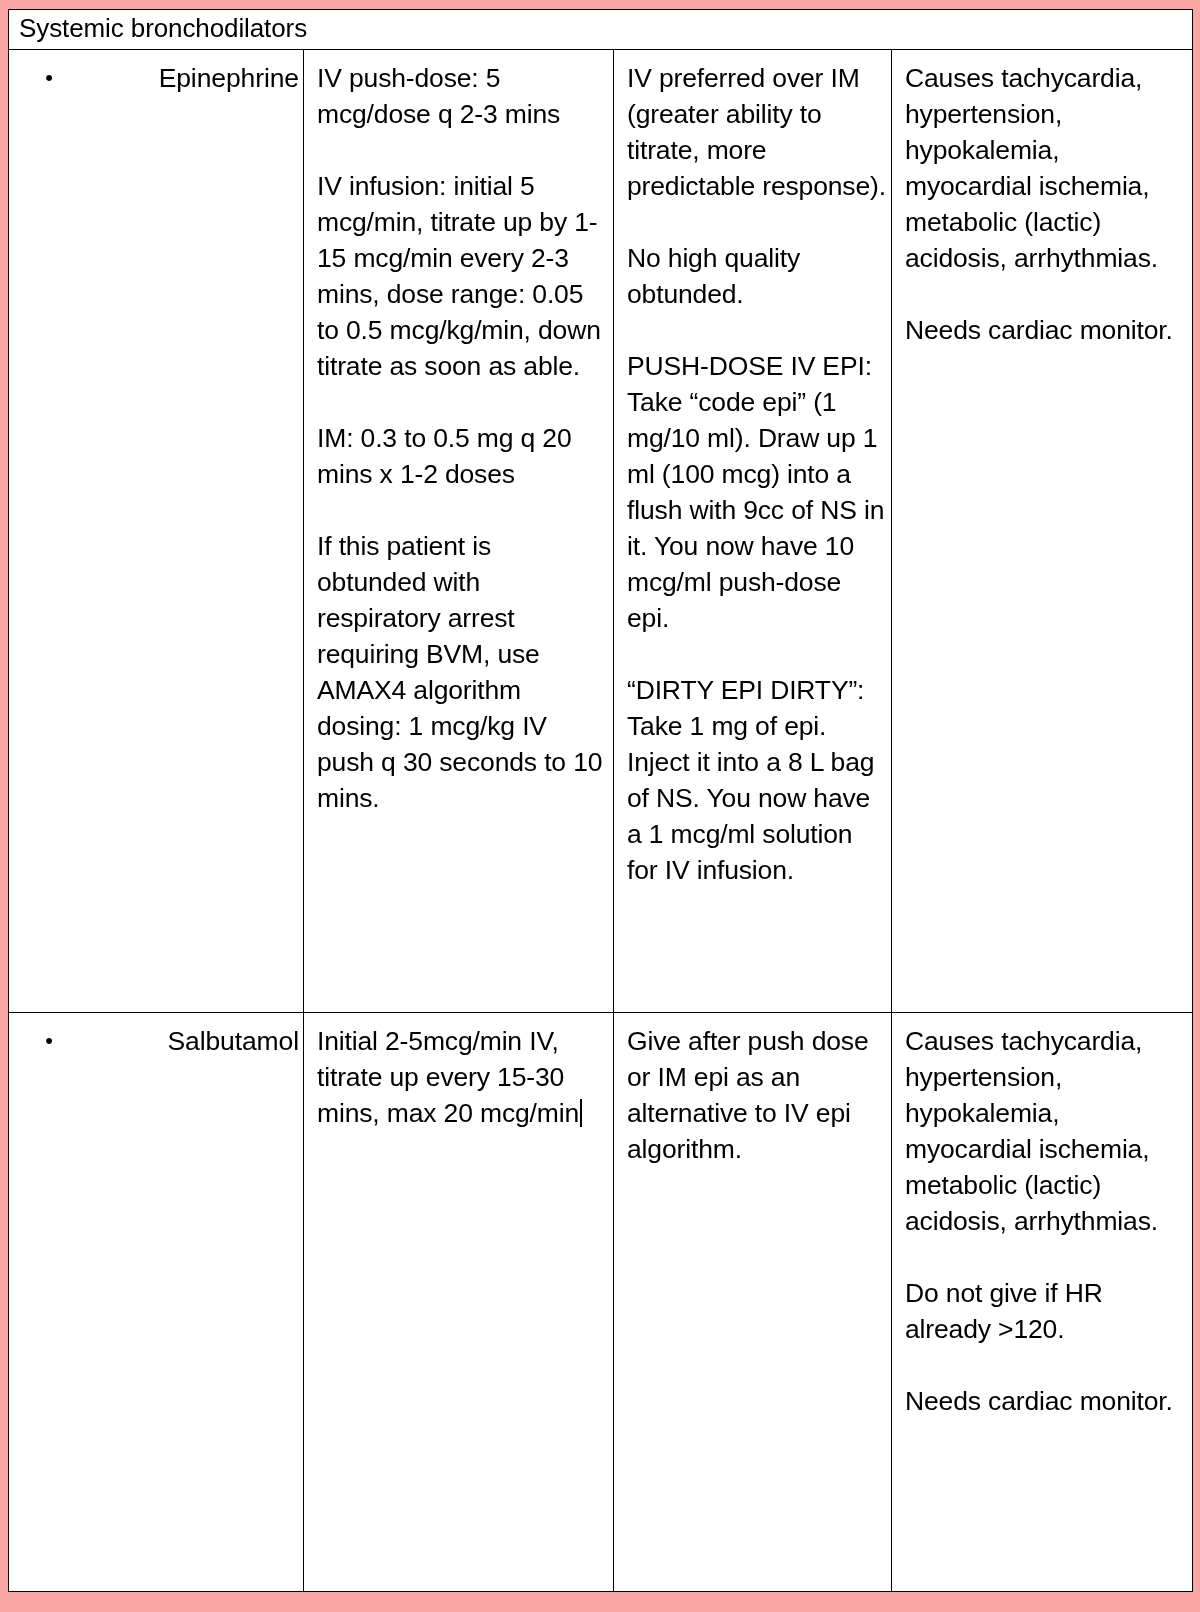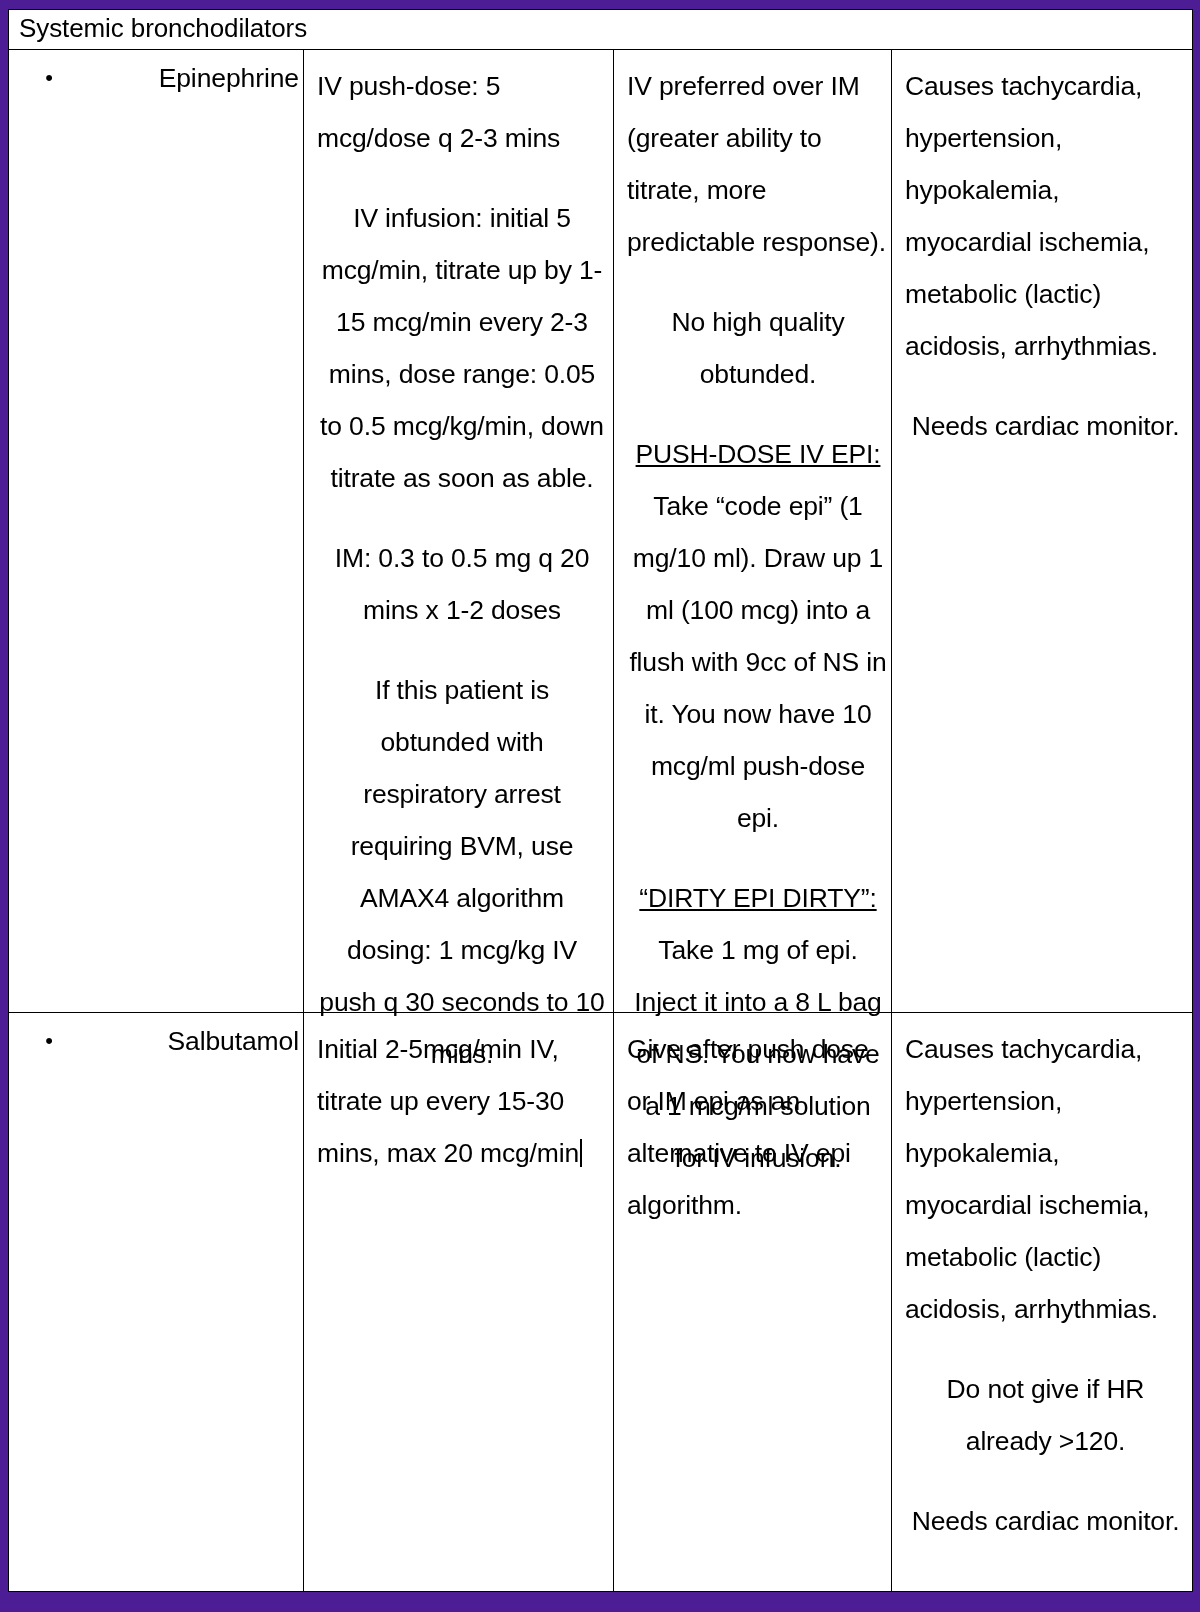--- a/index.html
+++ b/index.html
@@ -12,21 +12,21 @@
     height: 1612px;
     font-family: "Liberation Sans", sans-serif;
     color: #000000;
     -webkit-font-smoothing: antialiased;
   }
 
   .page {
     position: relative;
     width: 1200px;
     height: 1612px;
-    background: #4c1d95;
+    background: #fca5a5;
     overflow: hidden;
   }
 
   table.drug-table {
     position: absolute;
     left: 8px;
     top: 9px;
     width: 1184px;
     border-collapse: collapse;
     table-layout: fixed;
@@ -47,21 +47,21 @@
 
   .header-cell {
     padding: 3px 0 6px 10px;
     font-size: 26px;
     line-height: 30px;
     letter-spacing: -0.1px;
   }
 
   .cell-body {
     font-size: 26.5px;
-    line-height: 52px;
+    line-height: 36px;
     letter-spacing: -0.15px;
     padding: 10px 6px 10px 13px;
     min-height: 10px;
   }
 
   .cell-body.narrow {
     padding-right: 2px;
   }
 
   
@@ -88,26 +88,24 @@
   .bullet-label {
     flex: 1 1 auto;
     letter-spacing: -0.1px;
     text-align: right;
   }
 
   p.para {
     margin: 0;
   }
   p.para + p.para {
-    margin-top: 28px; 
-    text-align: center;
+    margin-top: 36px; 
   }
 
   .underline {
-    text-decoration: underline;
     text-underline-offset: 2px;
   }
 
   
   .caret {
     display: inline-block;
     width: 0;
     border-left: 2px solid #000;
     height: 28px;
     vertical-align: -5px;

